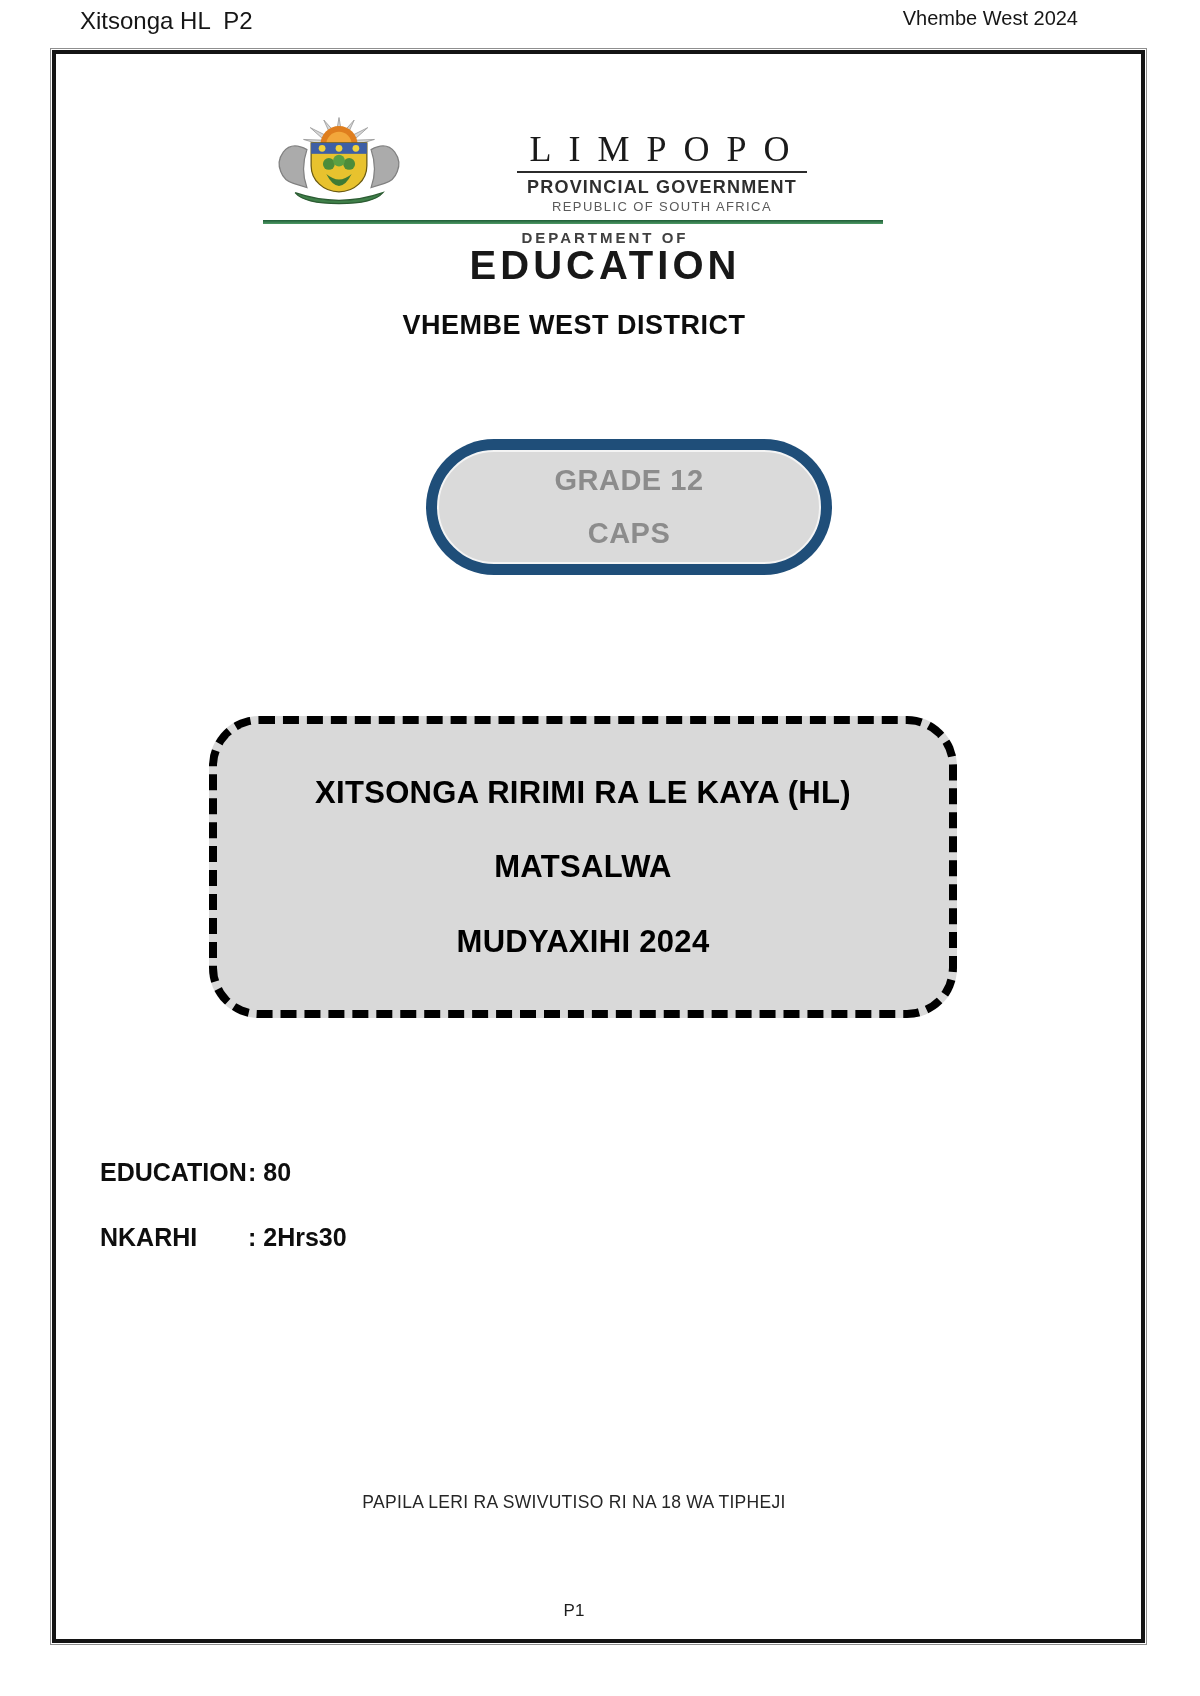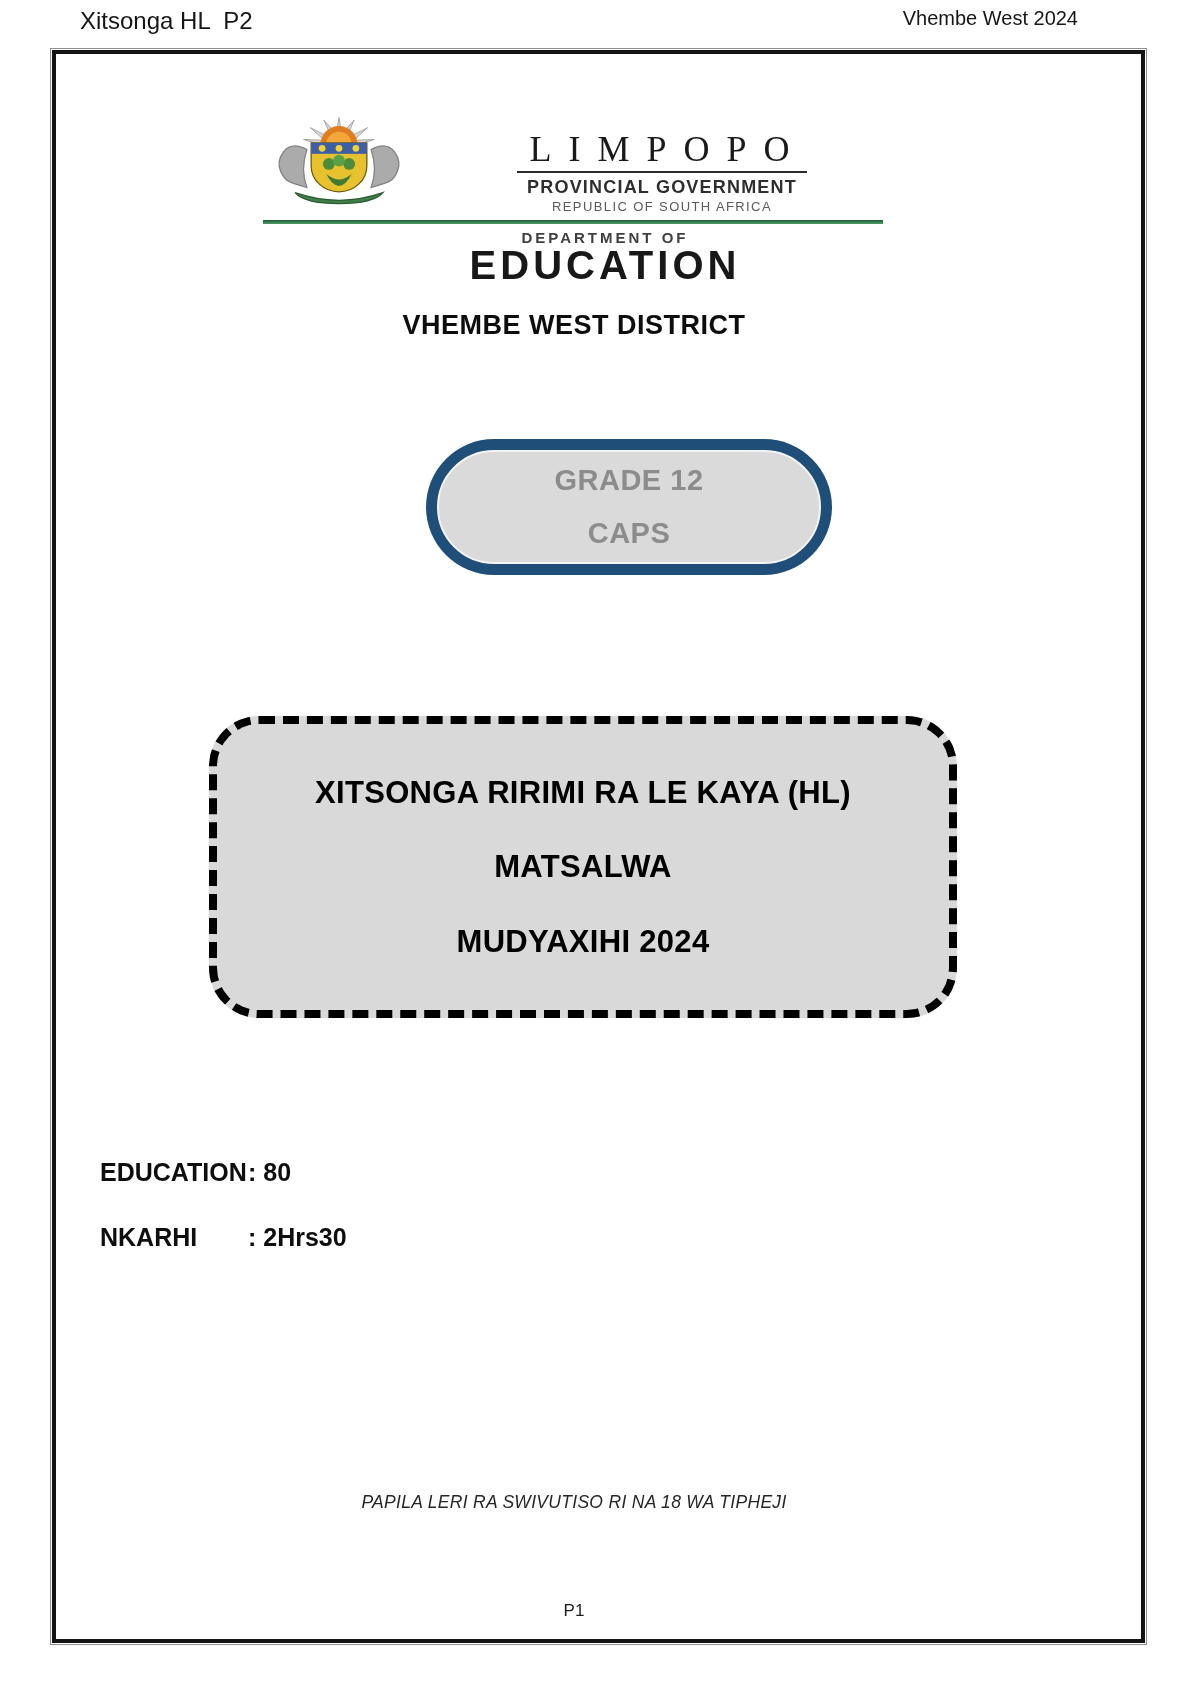--- a/index.html
+++ b/index.html
@@ -66,21 +66,21 @@
 
   
   .details{position:absolute;left:100px;top:1158px;}
   .detail-row{display:flex;font-weight:bold;font-size:25px;color:#0e0e0e;margin-bottom:36px;}
   .detail-label{width:148px;}
   .detail-value{white-space:pre;}
 
   
   .footer-note{
     position:absolute;left:52px;top:1492px;width:1044px;text-align:center;
-    font-size:17.5px;color:#262626;letter-spacing:0.3px;font-style:italic;
+    font-size:17.5px;color:#262626;letter-spacing:0.3px;
   }
   .page-num{
     position:absolute;left:52px;top:1601px;width:1044px;text-align:center;
     font-size:17px;color:#1d1d1d;
   }
 </style>
 </head>
 <body>
 
 <div class="hdr-left pre">Xitsonga HL  P2</div>

